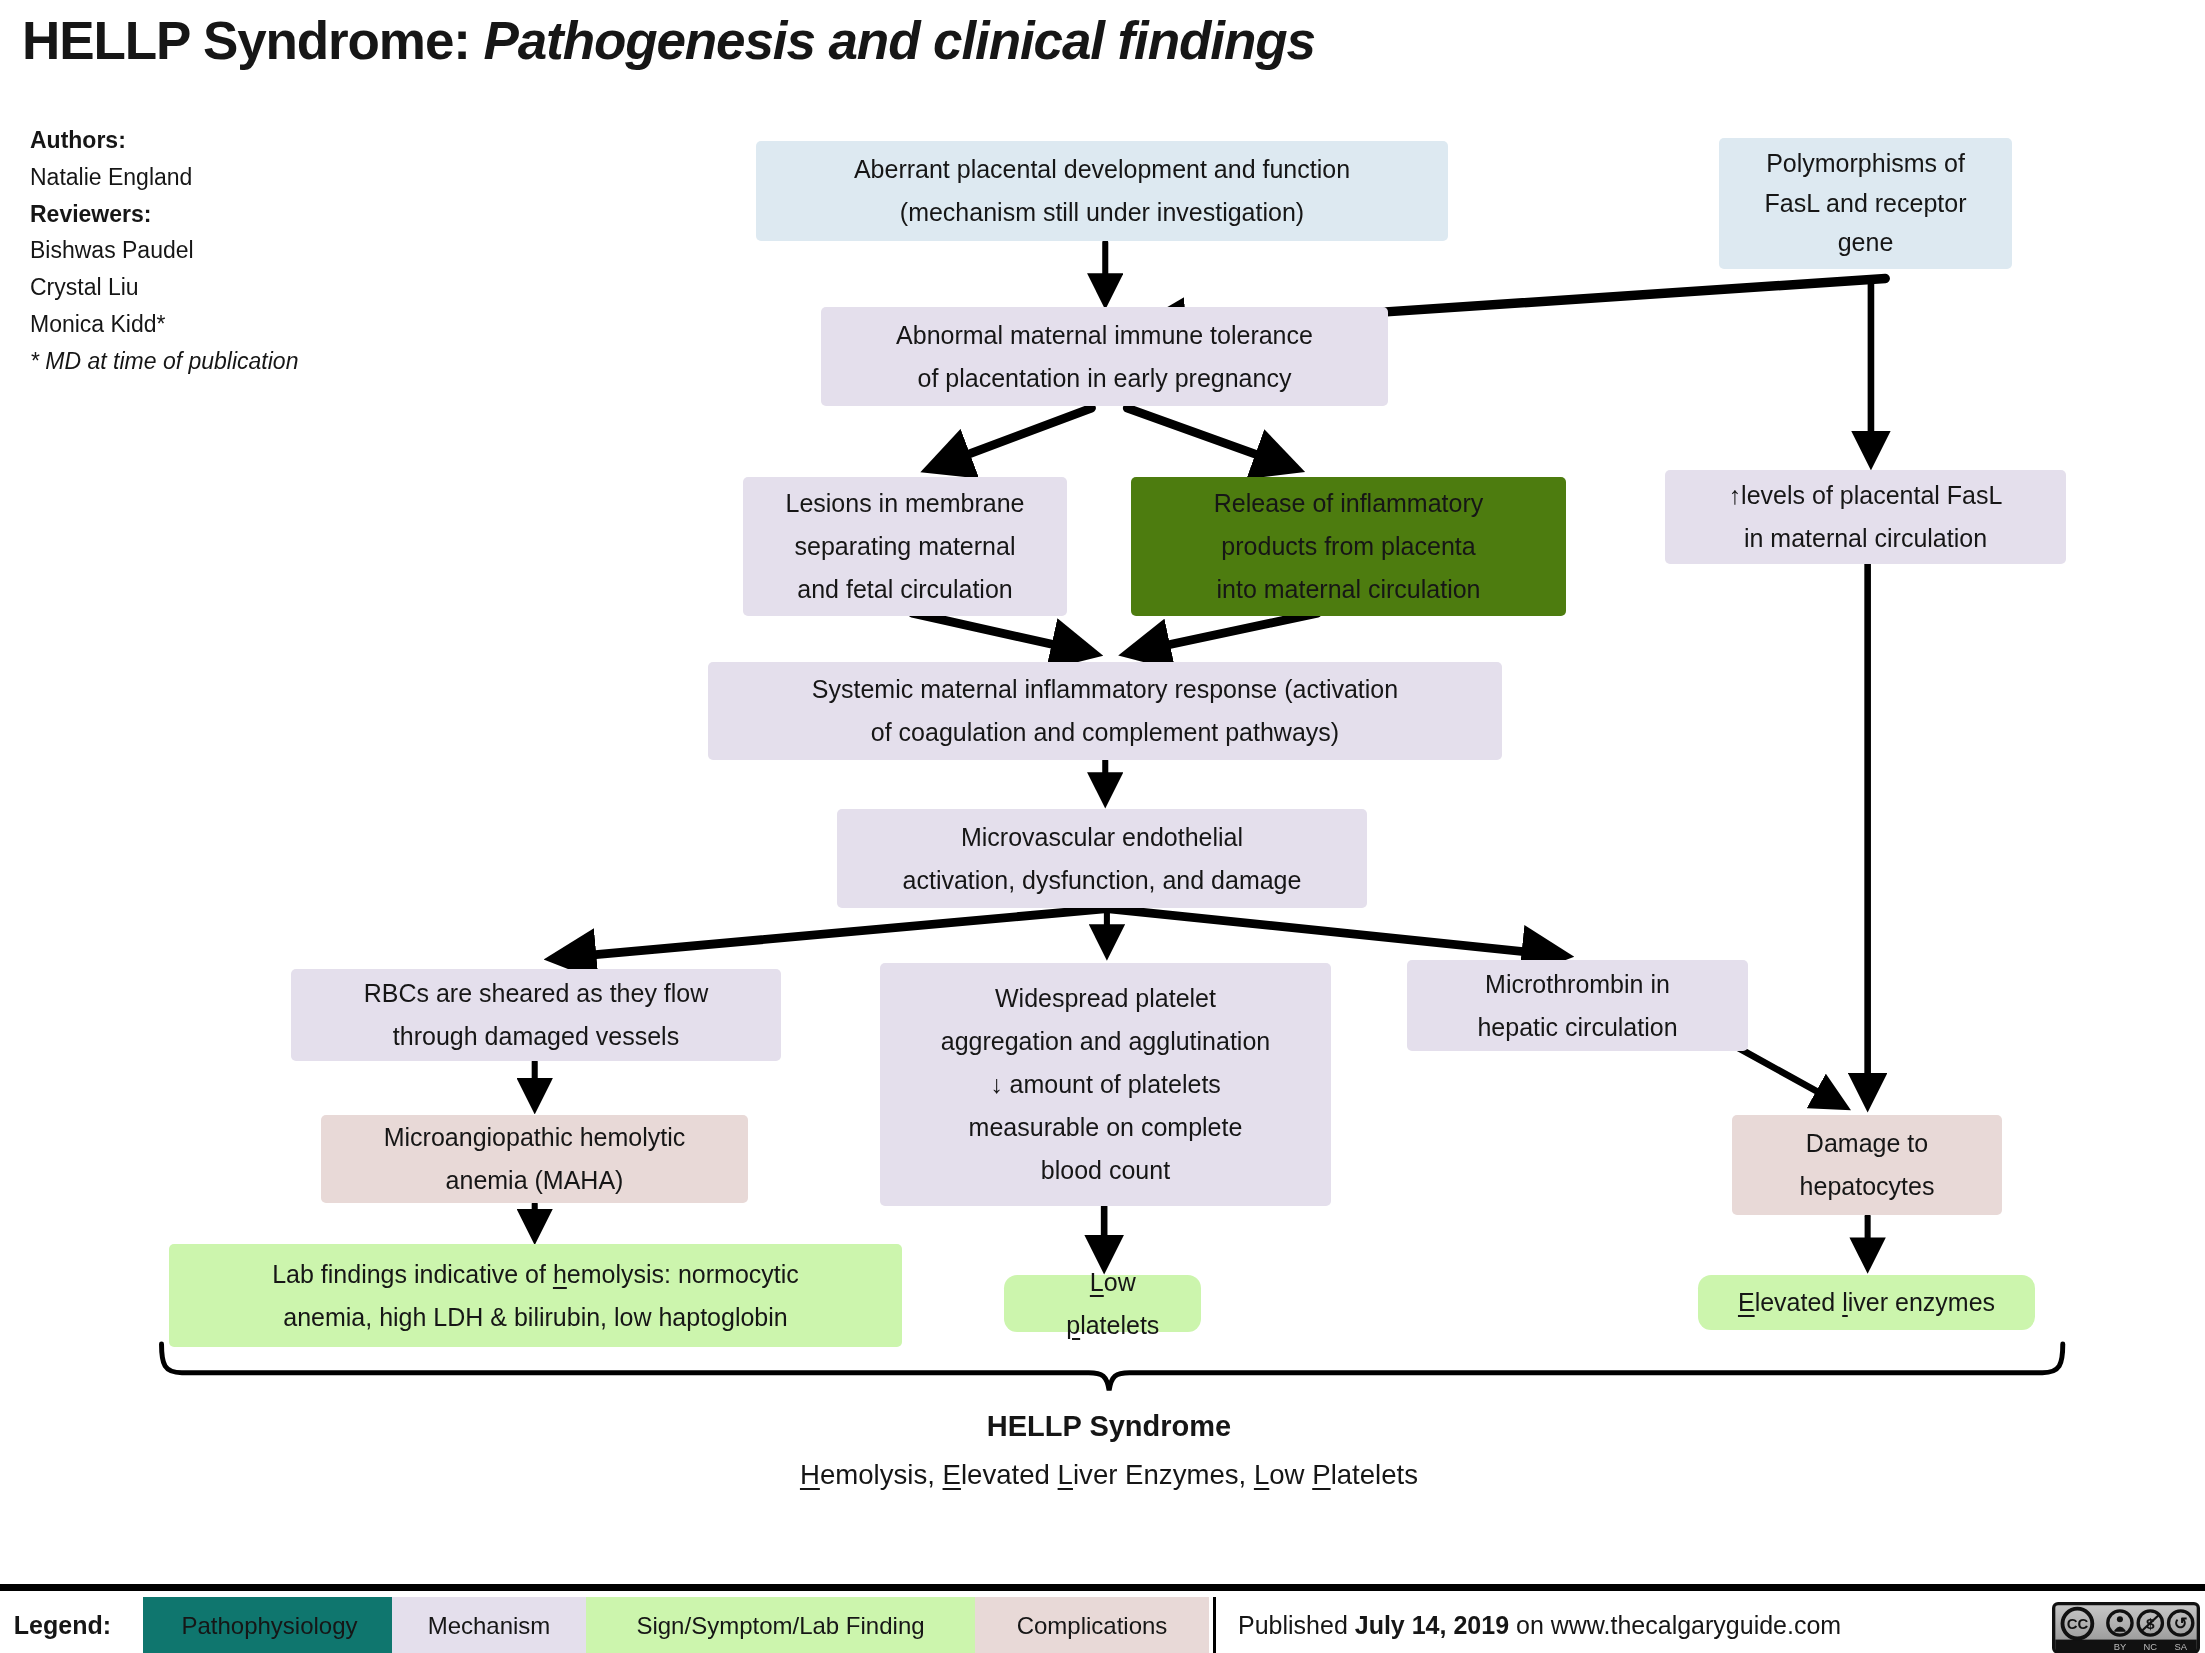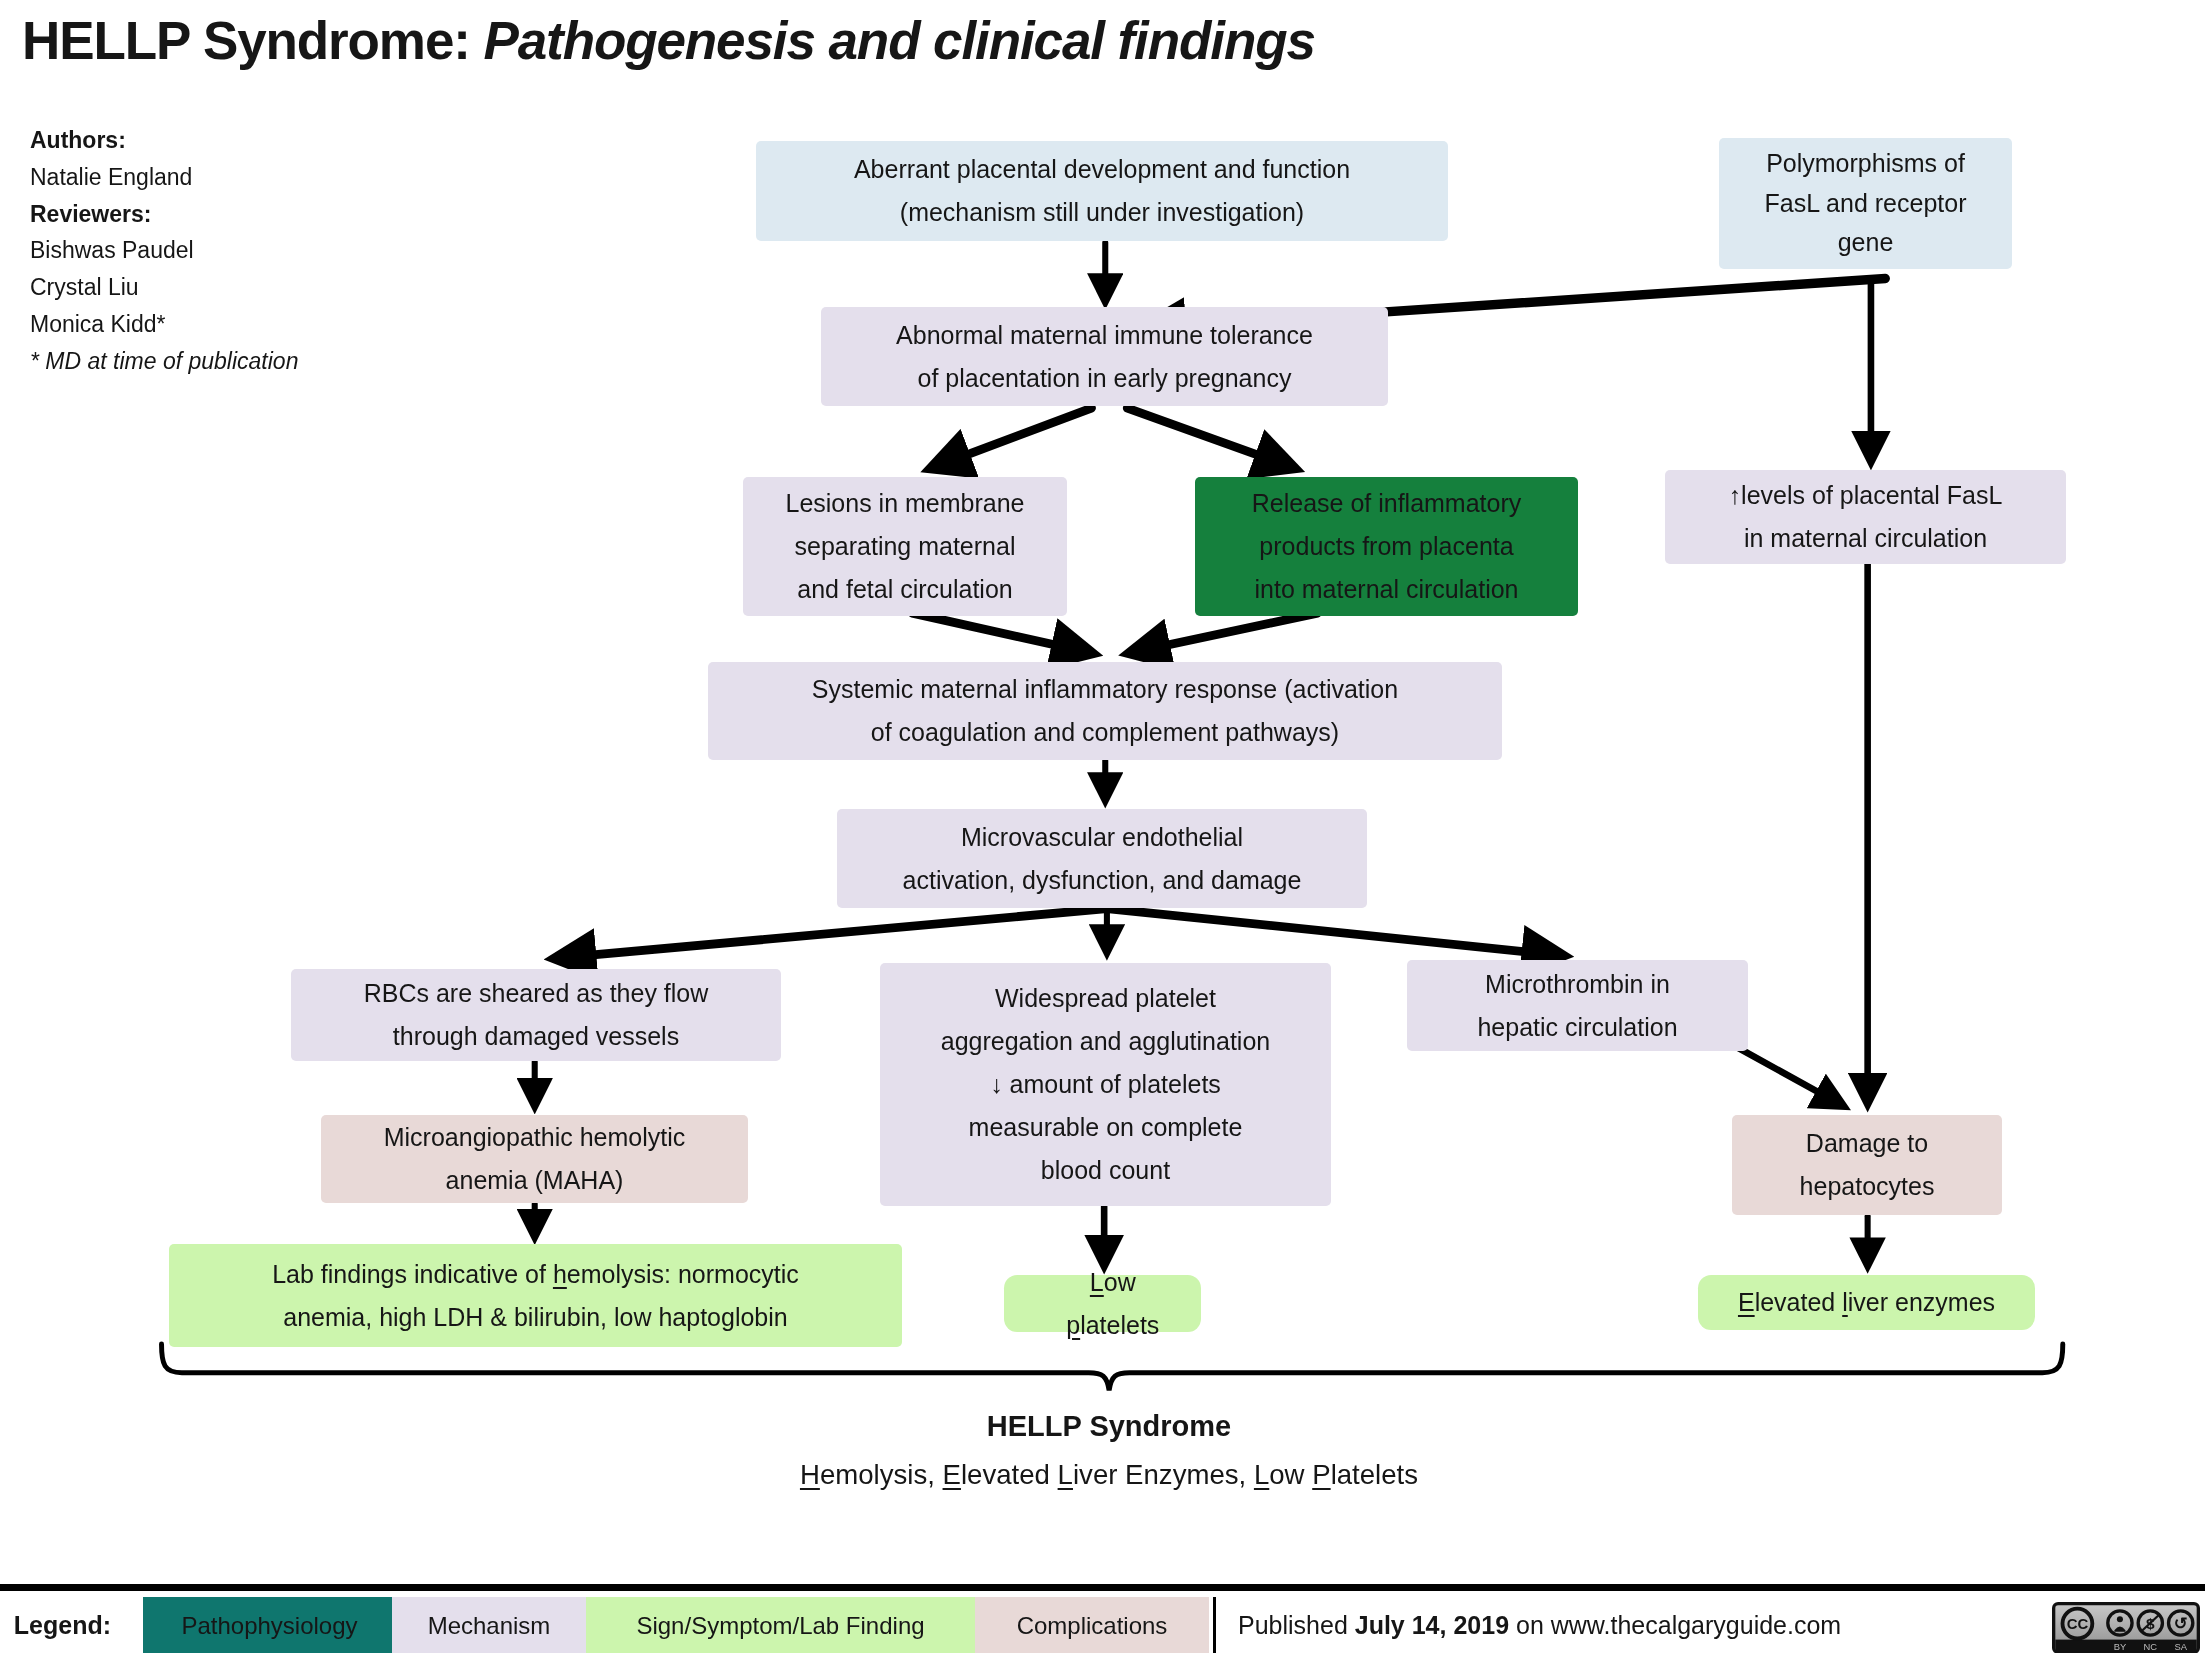--- a/index.html
+++ b/index.html
@@ -83,21 +83,21 @@
   </div>
   <div class="box" style="left: 821px; top: 307px; width: 567px; height: 99px; background: rgb(228, 223, 236);">
     <span class="bt">Abnormal maternal immune tolerance
 of placentation in early pregnancy</span>
   </div>
   <div class="box" style="left: 743px; top: 477px; width: 324px; height: 139px; background: rgb(228, 223, 236);">
     <span class="bt">Lesions in membrane
 separating maternal
 and fetal circulation</span>
   </div>
-  <div class="box" style="left: 1195px; top: 477px; width: 383px; height: 139px; background: #15803d;">
+  <div class="box" style="left: 1131px; top: 477px; width: 435px; height: 139px; background: #4d7c0f;">
     <span class="bt">Release of inflammatory
 products from placenta
 into maternal circulation</span>
   </div>
   <div class="box" style="left: 1665px; top: 470px; width: 401px; height: 94px; background: rgb(228, 223, 236);">
     <span class="bt">↑levels of placental FasL
 in maternal circulation</span>
   </div>
   <div class="box" style="left: 708px; top: 662px; width: 794px; height: 98px; background: rgb(228, 223, 236);">
     <span class="bt">Systemic maternal inflammatory response (activation

